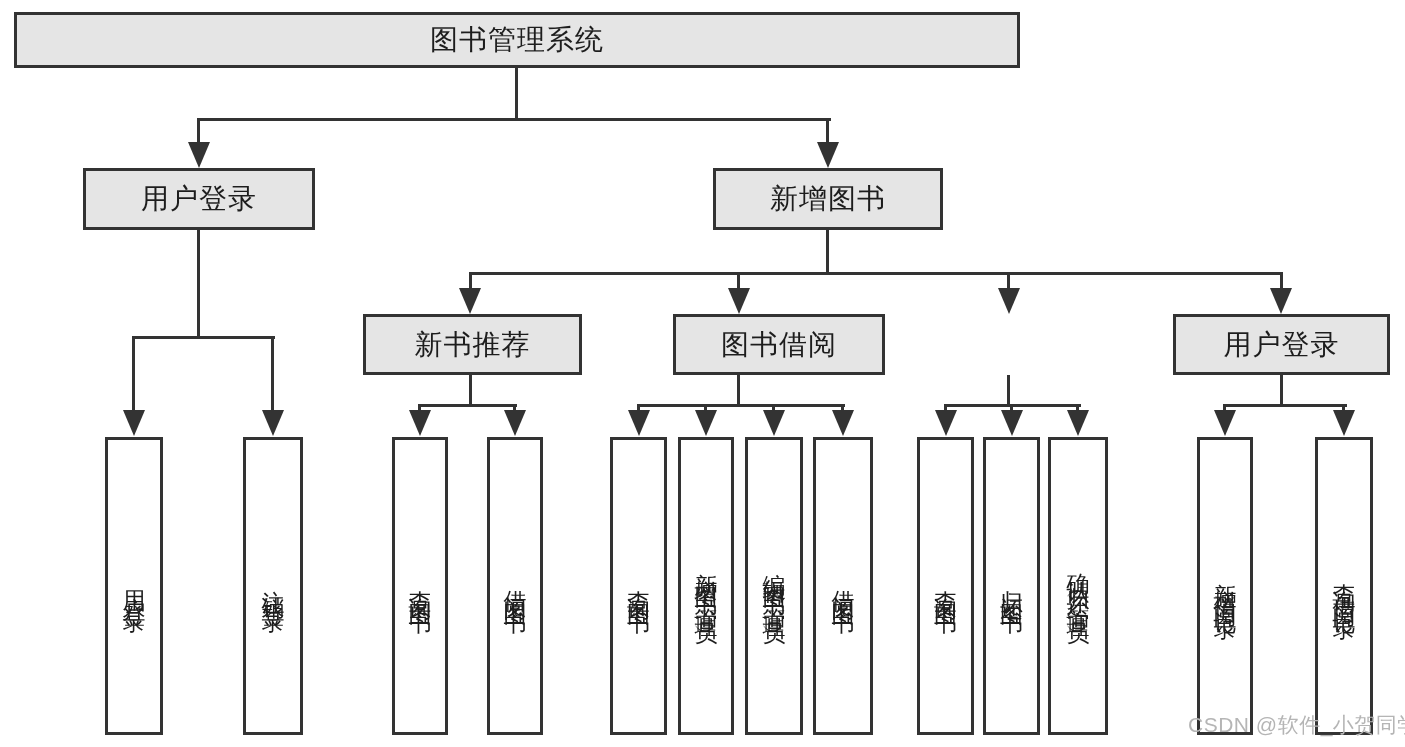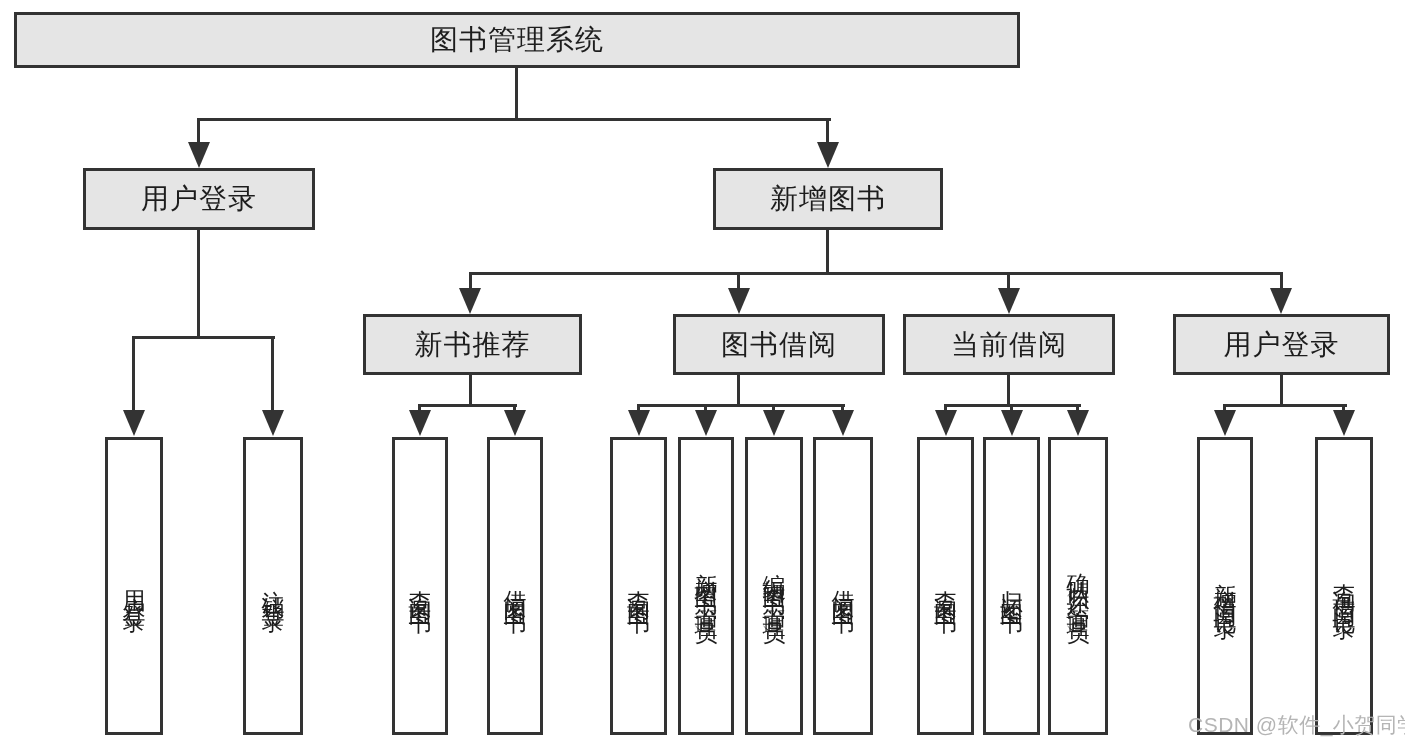--- a/index.html
+++ b/index.html
@@ -61,21 +61,20 @@
   <div class="ln" style="left:737px;top:272px;width:3px;height:17px;"></div>
   <div class="ln" style="left:1007px;top:272px;width:3px;height:17px;"></div>
   <div class="ln" style="left:1280px;top:272px;width:3px;height:17px;"></div>
   <div class="arrow" style="left:459px;top:288px;"></div>
   <div class="arrow" style="left:728px;top:288px;"></div>
   <div class="arrow" style="left:998px;top:288px;"></div>
   <div class="arrow" style="left:1270px;top:288px;"></div>
 
   <div class="box" style="left:363px;top:314px;width:219px;height:61px;text-align:right;">新书推荐</div>
   <div class="box" style="left:633px;top:314px;width:212px;height:61px;margin-left:40px;">图书借阅</div>
-  <div class="box" style="left:903px;top:314px;width:212px;height:61px;">当前借阅</div>
   <div class="box" style="left:1173px;top:314px;width:217px;height:61px;">用户登录</div>
 
   <div class="ln" style="left:469px;top:375px;width:3px;height:32px;"></div>
   <div class="ln" style="left:418px;top:404px;width:99px;height:3px;"></div>
   <div class="ln" style="left:418px;top:404px;width:3px;height:9px;"></div>
   <div class="ln" style="left:513px;top:404px;width:3px;height:9px;"></div>
   <div class="arrow" style="left:409px;top:410px;"></div>
   <div class="arrow" style="left:504px;top:410px;"></div>
 
   <div class="ln" style="left:737px;top:375px;width:3px;height:32px;"></div>

